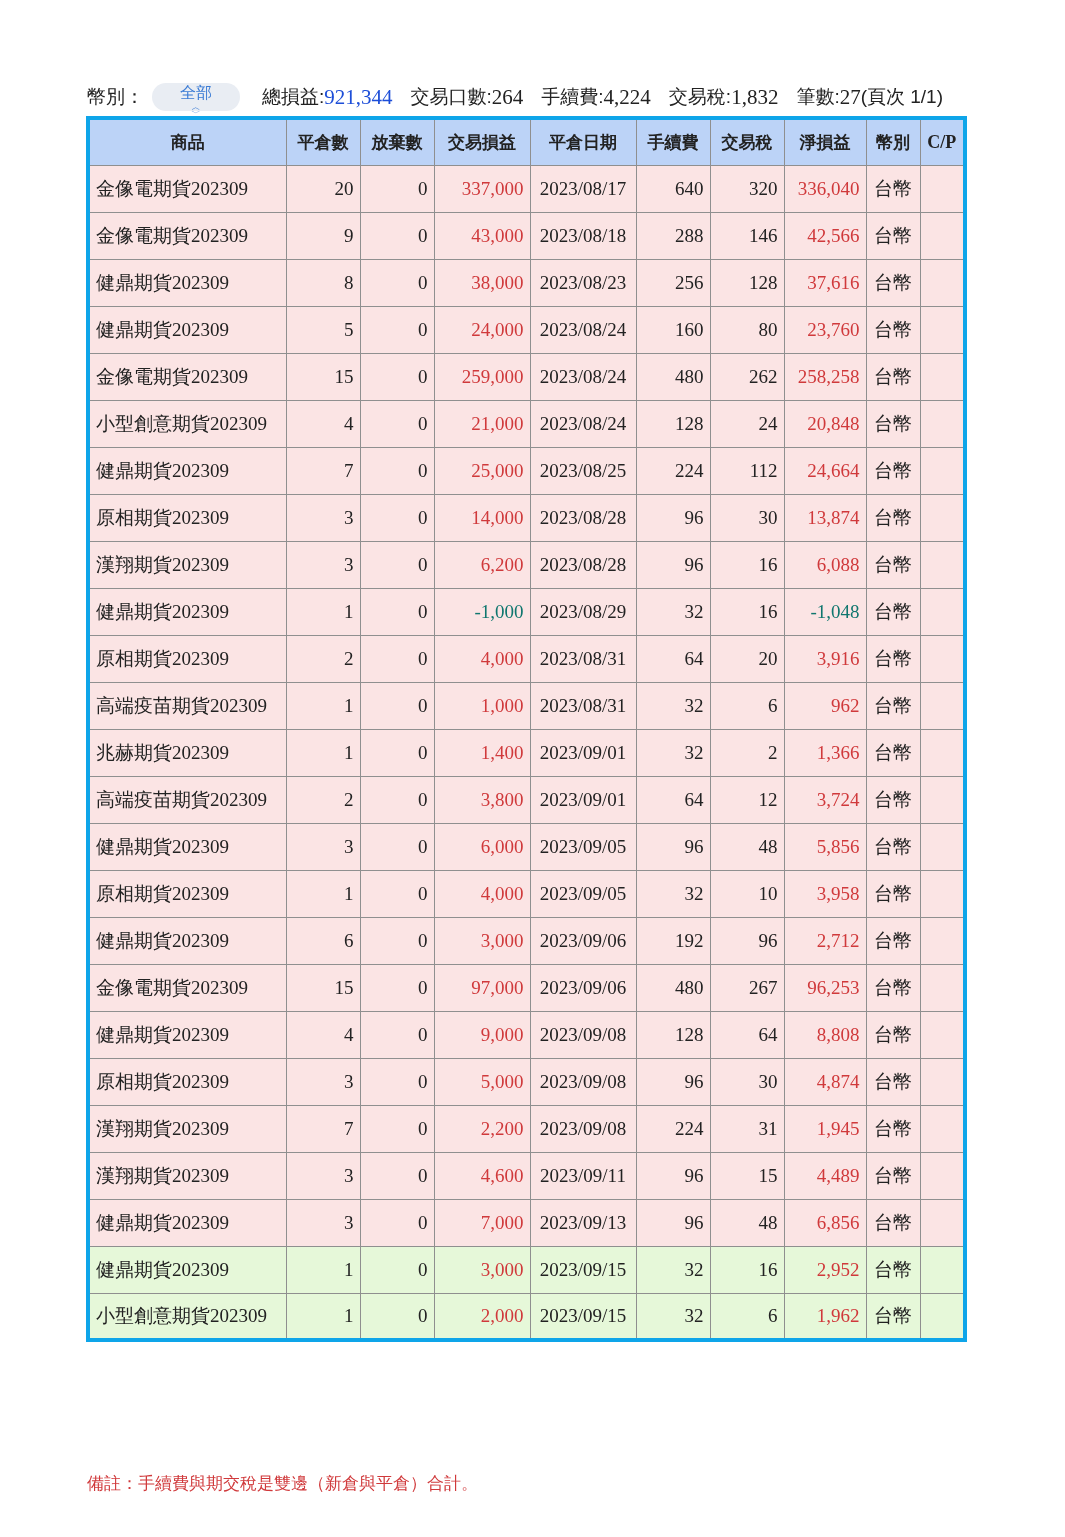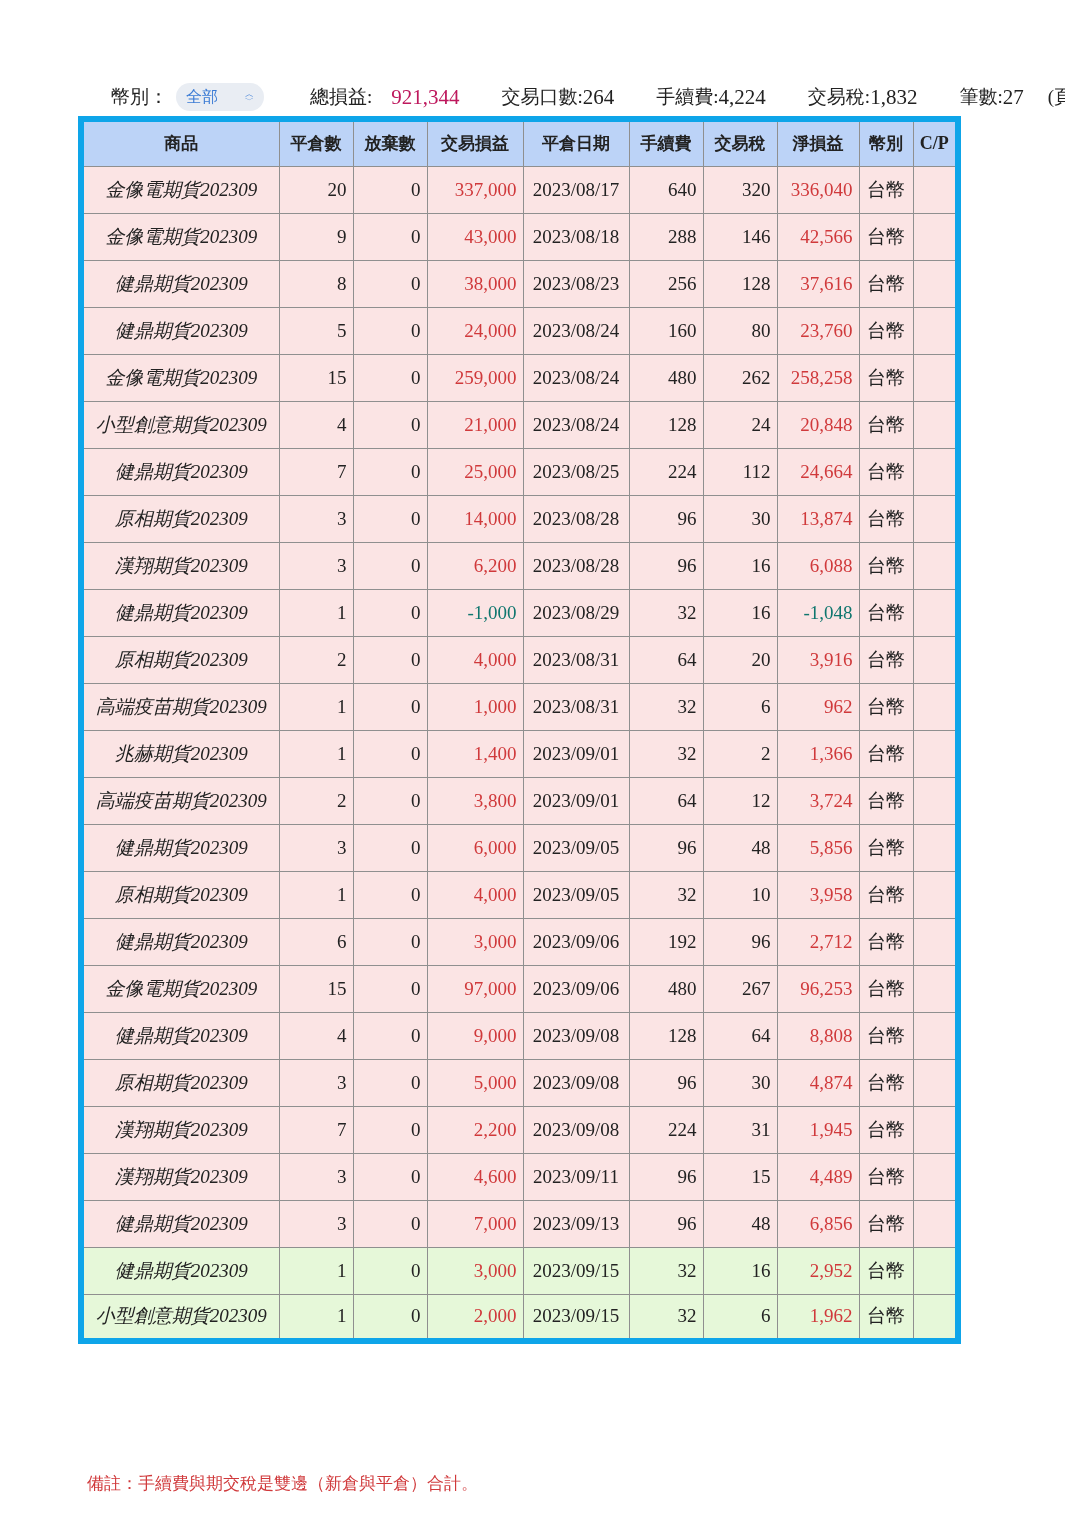--- a/index.html
+++ b/index.html
@@ -19,58 +19,58 @@
     position: absolute;
     left: 87px;
     top: 80px;
     height: 34px;
     display: flex;
     align-items: center;
     font-size: 21px;
     white-space: nowrap;
   }
   .summary .lbl {
-    font-family: Liberation Serif, serif;
+    font-family: Liberation Sans, sans-serif;
     font-size: 19px;
-    margin-left: 24px;
   }
   .summary .val { font-family: "Liberation Serif", serif; font-size: 21px; }
-  .summary .red { color: #be185d; margin-left: 19px; }
+  .summary .red { color: #1d4ed8; }
   .summary .gap { display: inline-block; width: 18px; }
   .select {
     display: inline-flex;
     align-items: center;
     justify-content: space-between;
     width: 88px;
     height: 28px;
     margin: 0 22px 0 8px;
     padding: 0 10px;
     box-sizing: border-box;
     background: #e9edf3;
     border-radius: 14px;
     color: #3a7bd5;
     font-family: "DejaVu Sans", sans-serif;
     font-size: 16px;
     cursor: pointer;
+    flex-direction: column;
   }
   .select .chev {
     display: inline-flex;
     flex-direction: column;
     align-items: center;
     line-height: 6px;
     font-size: 9px;
     color: #3a7bd5;
   }
   table.trades {
     position: absolute;
-    left: 78px;
+    left: 86px;
     top: 116px;
     border-collapse: collapse;
     table-layout: fixed;
-    border: 6px solid #0ea5e9;
+    border: 4px solid #0ea5e9;
   }
   table.trades th, table.trades td {
     border: 1px solid #8f8f8f;
     padding: 0 6px;
     height: 47px;
     box-sizing: border-box;
     white-space: nowrap;
     overflow: hidden;
   }
   table.trades th {
@@ -85,24 +85,23 @@
     font-family: "Liberation Serif", serif;
     font-size: 18px;
   }
   table.trades td {
     font-size: 19px;
     font-family: "Liberation Serif", serif;
   }
   tr.row-pink td { background: #fbe4e4; }
   tr.row-green td { background: #e6f8d9; }
   td.prod {
-    text-align: center;
+    text-align: left;
     font-family: "DejaVu Sans", sans-serif;
     font-size: 17px;
-    font-style: italic;
   }
   td.num-cell { text-align: right; }
   td.date { text-align: center; margin-left: 14px; }
   td.cur {
     text-align: center;
     font-family: "DejaVu Sans", sans-serif;
     font-size: 17px;
   }
   .pos { color: #d0393b; }
   .neg { color: #0f766e; }

